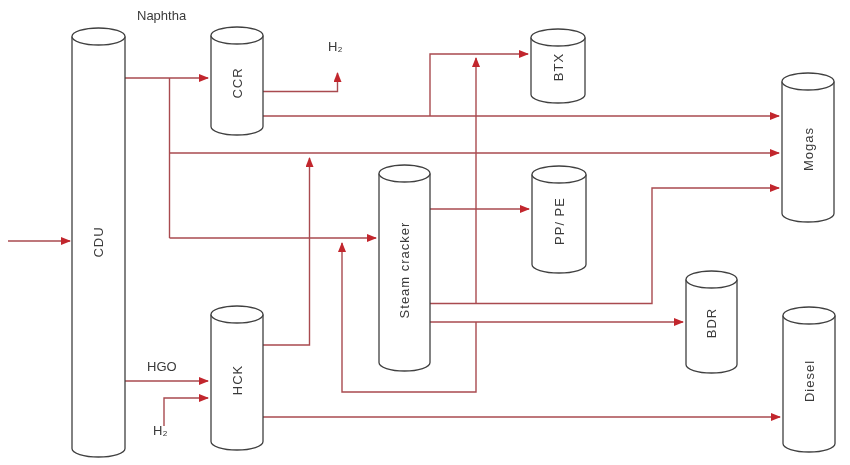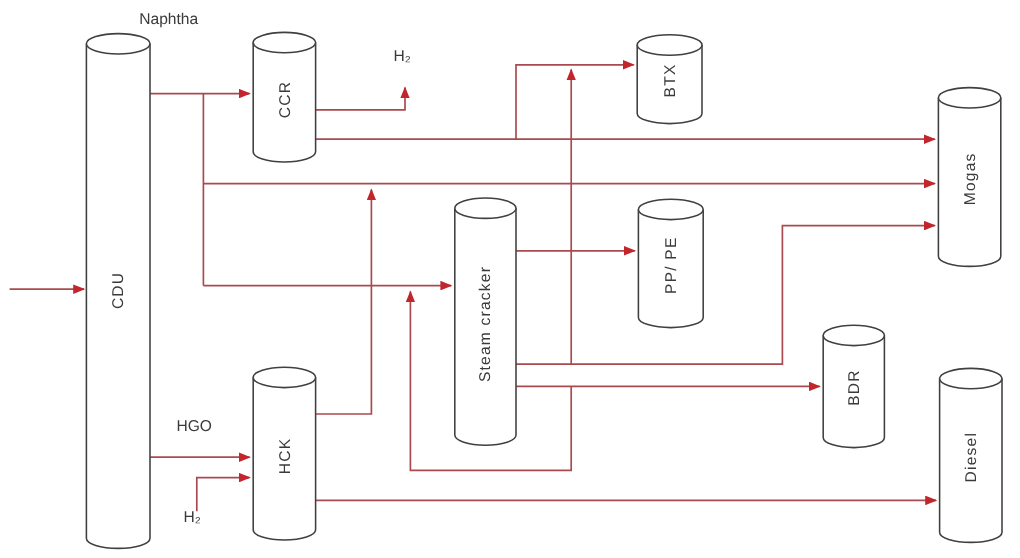--- a/index.html
+++ b/index.html
@@ -49,23 +49,23 @@
   .pos-cdu    { left: 98px;  top: 242px; }
   .pos-ccr    { left: 237px; top: 83px;  }
   .pos-btx    { left: 558px; top: 67px;  }
   .pos-ppe    { left: 559px; top: 221px; }
   .pos-sc     { left: 404px; top: 270px; }
   .pos-hck    { left: 237px; top: 380px; }
   .pos-bdr    { left: 711px; top: 323px; }
   .pos-mogas  { left: 808px; top: 149px; }
   .pos-diesel { left: 809px; top: 381px; }
   
-  .pos-naphtha   { left: 116px; top: 8px;   }
+  .pos-naphtha   { left: 137px; top: 8px;   }
   .pos-h2-top    { left: 328px; top: 39px;  }
-  .pos-hgo       { left: 147px; top: 347px; }
+  .pos-hgo       { left: 147px; top: 359px; }
   .pos-h2-bottom { left: 153px; top: 423px; }
 </style>
 </head>
 <body>
 
 <div class="stage">
 
   <svg width="850" height="465" viewBox="0 0 850 465">
     <defs>
       <marker id="ah" markerUnits="userSpaceOnUse" markerWidth="10" markerHeight="8" refX="9" refY="4" orient="auto">

